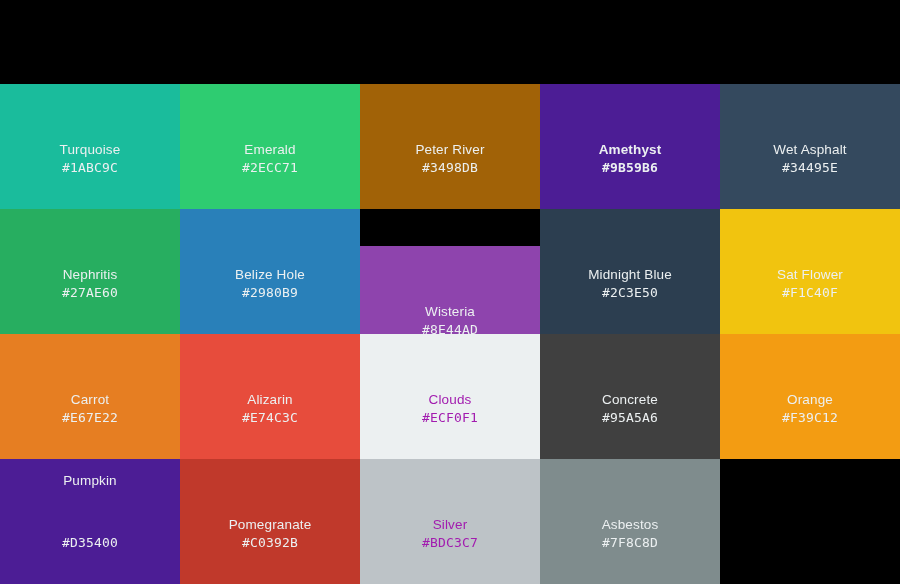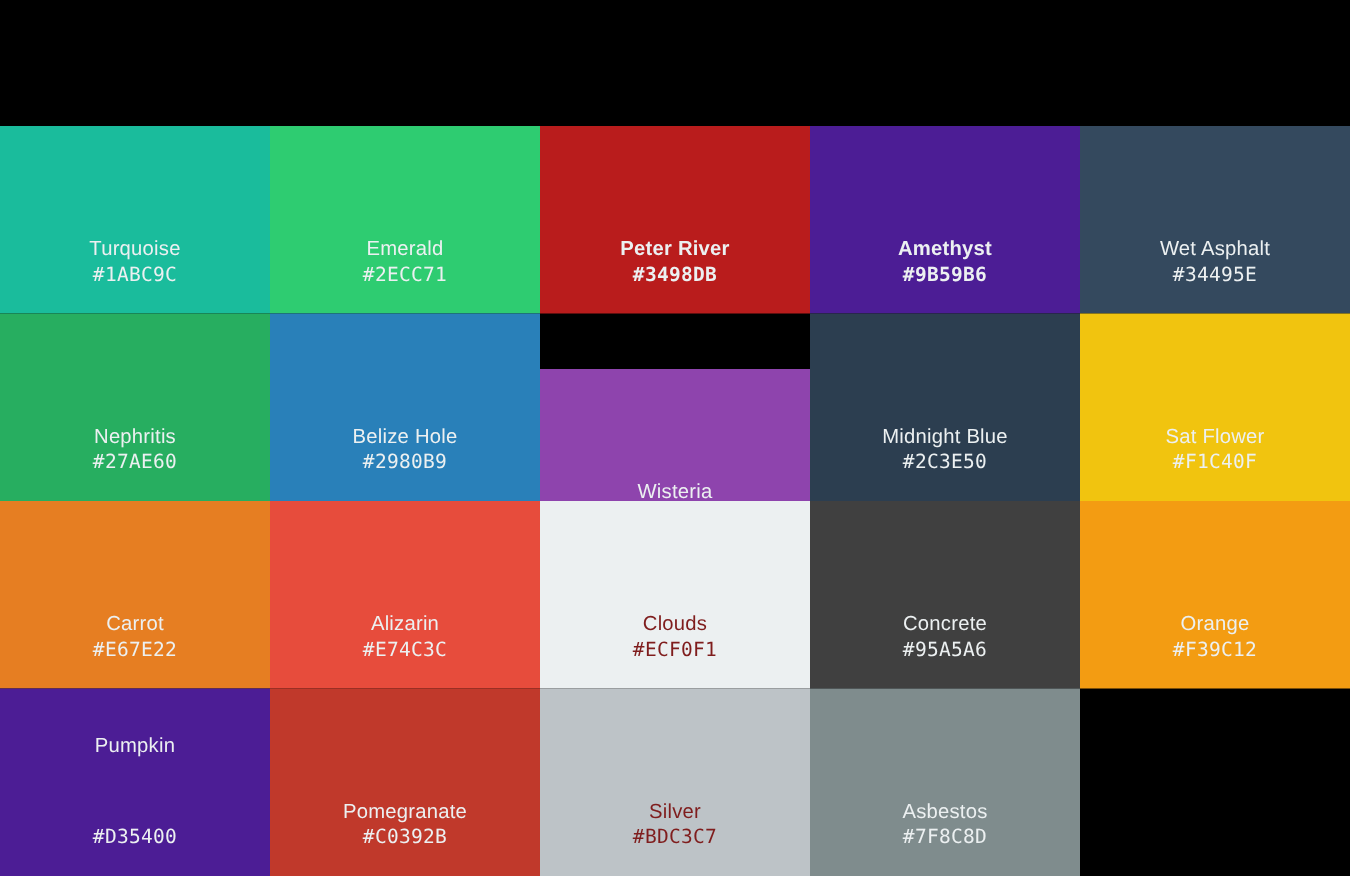--- a/index.html
+++ b/index.html
@@ -47,21 +47,21 @@
 
   .swatch {
     position: relative;
     width: 180px;
     height: 125px;
     box-sizing: border-box;
     display: flex;
     flex-direction: column;
     align-items: center;
     justify-content: flex-end;
-    padding-bottom: 16px;
+    padding-bottom: 32px;
     overflow: hidden;
   }
 
   .swatch-name {
     font-family: "Liberation Sans", sans-serif;
     font-size: 13.5px;
     line-height: 18px;
     letter-spacing: 0.15px;
     text-align: center;
     white-space: nowrap;
@@ -78,40 +78,40 @@
 
   
   .swatch.on-dark .swatch-name,
   .swatch.on-dark .swatch-hex {
     color: #ecf0f1;
   }
 
   
   .swatch.on-light .swatch-name,
   .swatch.on-light .swatch-hex {
-    color: #7f1d1d;
+    color: #a21caf;
   }
 </style>
 </head>
 <body>
 
 <div id="page">
 
   <div id="header-band"></div>
 
   <div id="palette-grid">
       <div class="swatch on-dark" style="background: rgb(26, 188, 156);">
         <div class="swatch-name">Turquoise</div>
         <div class="swatch-hex">#1ABC9C</div>
       </div>
       <div class="swatch on-dark" style="background: rgb(46, 204, 113);">
         <div class="swatch-name">Emerald</div>
         <div class="swatch-hex">#2ECC71</div>
       </div>
-      <div class="swatch on-dark" style="background: #b91c1c; font-weight: bold;">
+      <div class="swatch on-dark" style="background: #a16207;">
         <div class="swatch-name">Peter River</div>
         <div class="swatch-hex">#3498DB</div>
       </div>
       <div class="swatch on-dark" style="background: #4c1d95; font-weight: bold;">
         <div class="swatch-name">Amethyst</div>
         <div class="swatch-hex">#9B59B6</div>
       </div>
       <div class="swatch on-dark" style="background: rgb(52, 73, 94);">
         <div class="swatch-name">Wet Asphalt</div>
         <div class="swatch-hex">#34495E</div>

